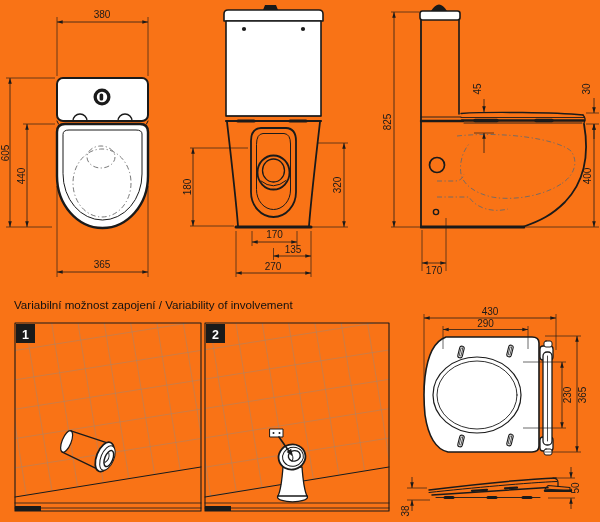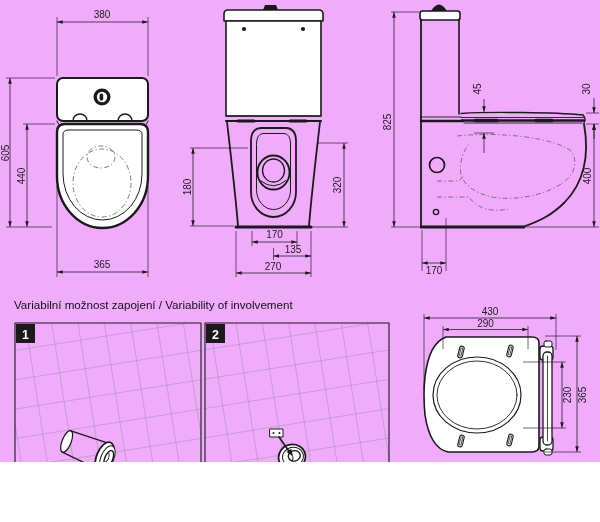--- a/index.html
+++ b/index.html
@@ -1,16 +1,16 @@
 <!DOCTYPE html>
 <html><head>
 <meta charset="utf-8">
 <style>
   html,body{margin:0;padding:0;background:#fff;}
-  #stage{position:relative;width:600px;height:462px;background:#f0abfc;overflow:hidden;
+  #stage{position:relative;width:600px;height:522px;background:#f97316;overflow:hidden;
          font-family:"Liberation Sans",sans-serif;}
   svg{display:block;}
   .d   {stroke:#1a1a1a;fill:none;stroke-linecap:round;stroke-linejoin:round;}
   .df  {fill:#1a1a1a;stroke:none;}
   .wf  {fill:#ffffff;}
   .dim {stroke:#1a1a1a;stroke-width:0.75;fill:none;}
   .ext {stroke:#1a1a1a;stroke-width:0.65;fill:none;}
   .dash{stroke:#6a6a6a;stroke-width:0.9;fill:none;stroke-dasharray:5 2.5 1.2 2.5;}
   .dimtxt{font-family:"Liberation Sans",sans-serif;font-size:10px;fill:#1a1a1a;text-anchor:middle;}
   .title {font-family:"Liberation Sans",sans-serif;font-size:11.6px;fill:#111;}

